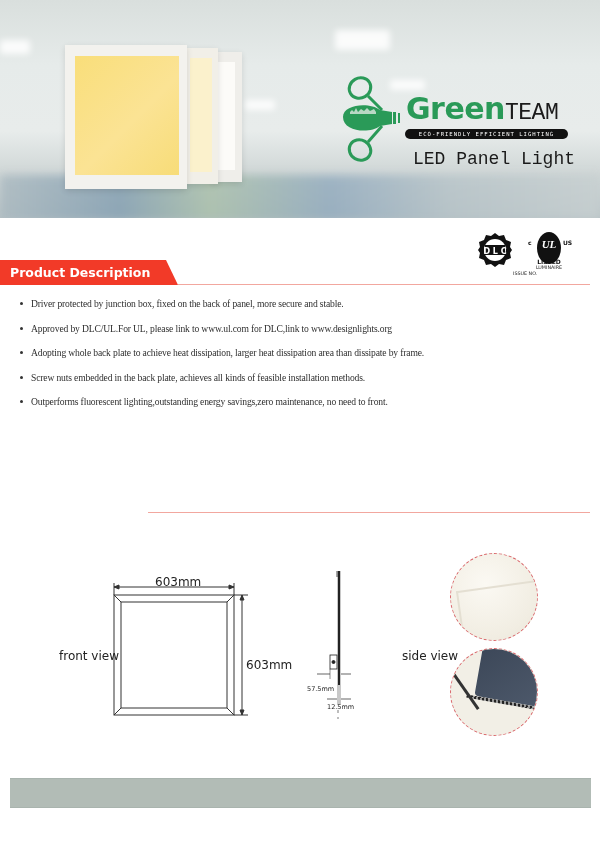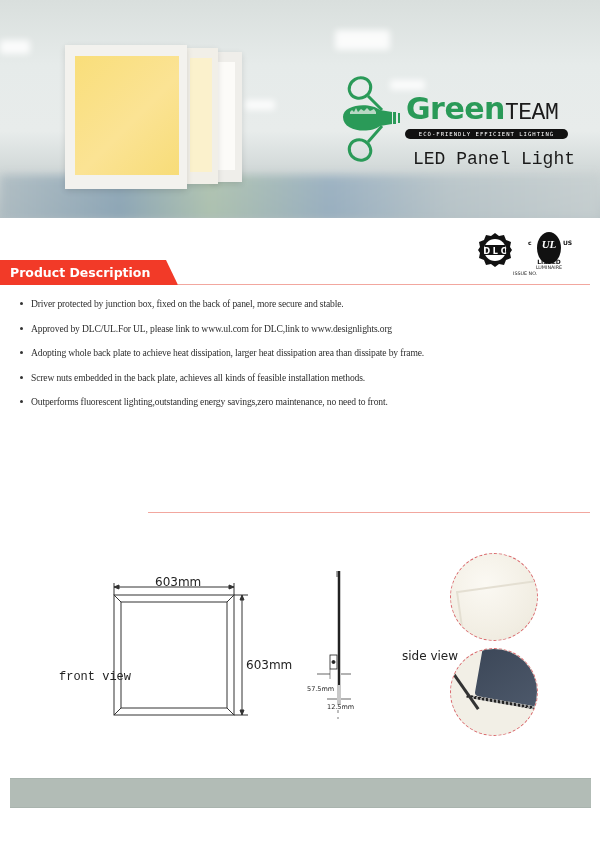--- a/index.html
+++ b/index.html
@@ -168,21 +168,21 @@
     <line x1="134" y1="140" x2="127" y2="133"></line>
 
     <line x1="134" y1="20" x2="148" y2="20"></line>
     <line x1="134" y1="140" x2="148" y2="140"></line>
     <line x1="142" y1="20" x2="142" y2="140"></line>
     <path d="M142 20 l-2 5 h4 z M142 140 l-2 -5 h4 z" fill="#333"></path>
   </g>
 </svg>
 <div class="dim-label" style="left:155px;top:575px;">603mm</div>
 <div class="dim-label" style="left:246px;top:658px;">603mm</div>
-<div class="dim-label" style="left:59px;top:670px;font-family:Liberation Mono, monospace;">front view</div>
+<div class="dim-label" style="left:59px;top:649px;">front view</div>
 
 <svg class="side-svg" width="60" height="160" viewBox="0 0 60 160">
   <g stroke="#222" fill="none">
     <line x1="34" y1="6" x2="34" y2="120" stroke-width="2.5"></line>
     <line x1="32" y1="6" x2="32" y2="12" stroke-width="0.8"></line>
     <rect x="25" y="90" width="7" height="14" stroke-width="0.8"></rect>
     <circle cx="28.5" cy="97" r="1.5" fill="#222"></circle>
 
     <line x1="12" y1="109" x2="25" y2="109" stroke-width="0.7"></line>
     <line x1="36" y1="109" x2="46" y2="109" stroke-width="0.7"></line>

